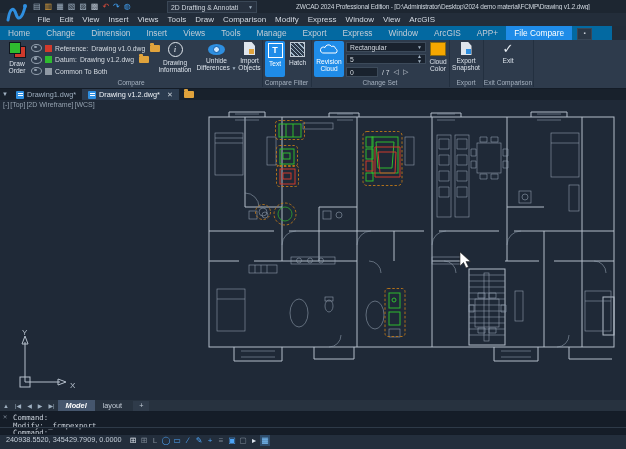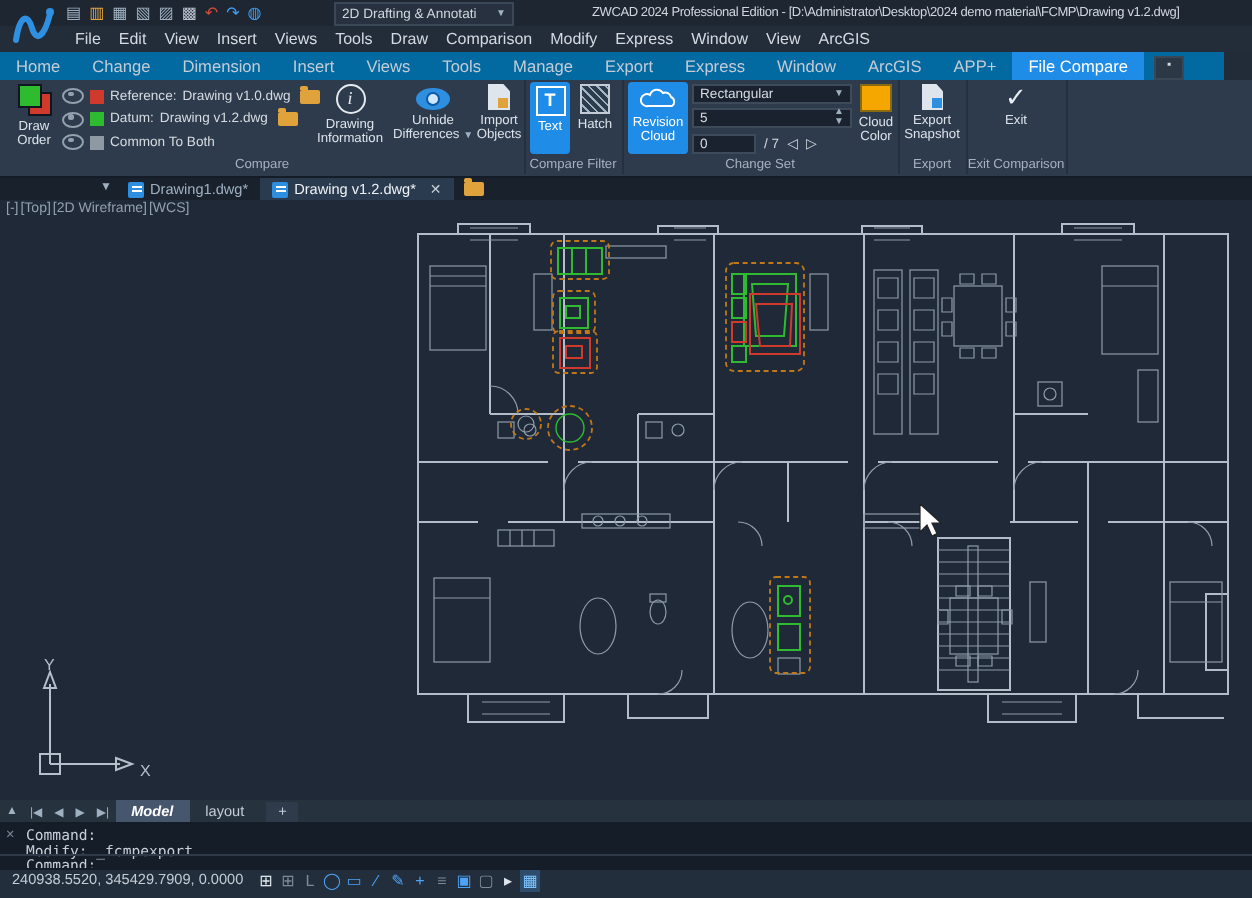--- a/index.html
+++ b/index.html
@@ -62,21 +62,21 @@
   .h-ic{width:13px;height:13px;border:1px solid #c3ccd6;
         background:repeating-linear-gradient(45deg,transparent 0 2px,#9fb6c9 2px 3px);}
   .swatch{width:14px;height:12px;background:var(--swatch-orange);border:1px solid #8a6a10;}
   .check-ic{font-size:13px;line-height:13px;color:#e8eef4;}
   .dd,.spin,.numfield{background:#19222e;border:1px solid #3c4a5a;font-size:6.8px;color:#d5dbe2;
         display:flex;align-items:center;justify-content:space-between;padding:0 3px;height:10px;box-sizing:border-box;}
   .arr{font-size:5px;color:#9fb0c0;line-height:5px;}
   .navarr{font-size:7px;color:#cfd6de;margin-left:4px;}
 
   
-  .doctabs{position:absolute;top:89px;left:0;right:0;height:11px;background:#18212c;display:flex;align-items:stretch;padding-left:48px;}
+  .doctabs{position:absolute;top:89px;left:0;right:0;height:11px;background:#18212c;display:flex;align-items:stretch;}
   .dt-dd{width:10px;font-size:6px;line-height:11px;text-align:center;color:#9fb0c0;}
   .dtab{display:flex;align-items:center;gap:3px;padding:0 6px;font-size:7.3px;color:#9fb0c0;}
   .dtab.active{background:#2b3b4f;color:#eef2f6;}
   .dwg-ic{width:8px;height:8px;background:#2e8fe0;border-radius:1px;position:relative;}
   .dwg-ic::after{content:"";position:absolute;left:1.5px;top:2px;width:5px;height:1px;background:#fff;box-shadow:0 2px 0 #fff;}
   .dt-x{font-size:7px;color:#c7cfd8;margin-left:4px;}
   .dt-folder{margin:2px 0 0 5px;}
 
   
   .canvas{position:absolute;top:100px;left:0;right:0;height:300px;background:#1f2937;}

